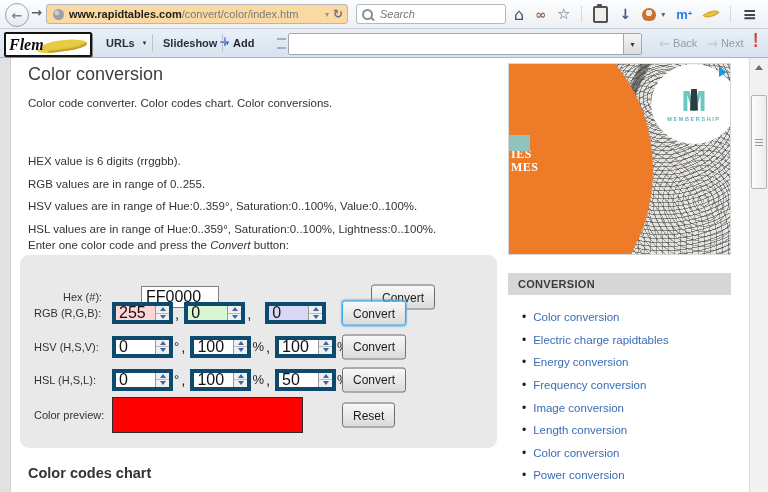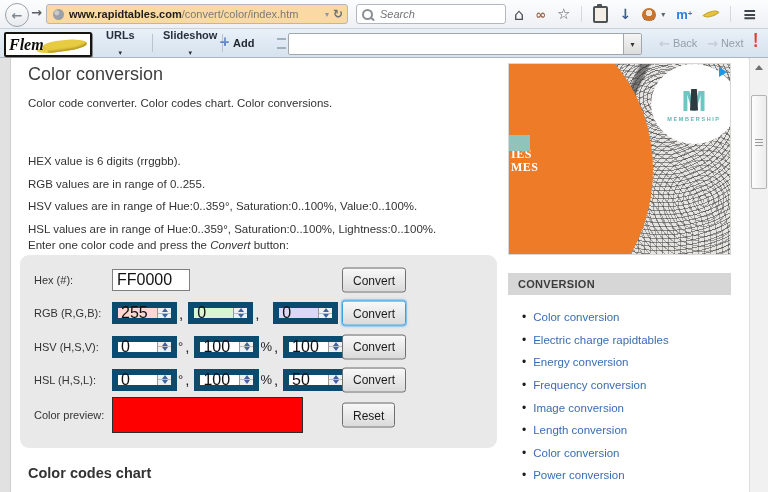--- a/index.html
+++ b/index.html
@@ -59,21 +59,21 @@
   .flembox{position:absolute;left:4px;top:3px;width:84px;height:21px;background:#fff;
            border:2px solid #15130f;border-radius:2px;box-shadow:1px 1px 0 #8b8b8b;
            display:flex;align-items:center;}
   .flemtext{font-family:"Liberation Serif",serif;font-style:italic;font-weight:bold;
             font-size:16px;color:#0e0d0b;margin-left:3px;z-index:2;}
   .slug{position:absolute;right:3px;top:6px;width:44px;height:11px;background:#e7cb42;
         border-radius:60% 90% 80% 40%;transform:rotate(-7deg);
         box-shadow:inset 0 -2px 2px #b99c22;}
   .slug:after{content:'';position:absolute;left:-7px;top:6px;width:12px;height:4px;
               background:#e7cb42;border-radius:50%;transform:rotate(14deg);}
-  .titem{font-size:11px;font-weight:bold;color:#27313c;display:flex;align-items:center;gap:8px;flex-direction:column;}
+  .titem{font-size:11px;font-weight:bold;color:#27313c;display:flex;align-items:center;gap:8px;}
   .tcaret{font-size:7px;color:#27313c;}
   .t-urls{position:absolute;left:106px;}
   .t-slideshow{position:absolute;left:163px;}
   .tsep{position:absolute;width:1px;height:18px;background:#b9c4cf;top:5px;}
   .plusicon{position:relative;width:9px;height:9px;margin-right:4px;}
   .plusicon:before{content:'';position:absolute;left:0;top:3.5px;width:9px;height:2.5px;
                    background:linear-gradient(#86a6dc,#567cc0);border-radius:1px;}
   .plusicon:after{content:'';position:absolute;left:3.5px;top:0;width:2.5px;height:9px;
                   background:linear-gradient(#86a6dc,#567cc0);border-radius:1px;}
   .t-add{position:absolute;left:220px;display:flex;}
@@ -104,29 +104,29 @@
   .pline{position:absolute;left:17px;font-size:11.5px;color:#333;}
   .pl0{top:97px;}.pl1{top:120px;}.pl2{top:142px;}.pl3{top:165px;}
   .penter{top:181px;}
   .penter i{font-style:italic;}
   .h2b{position:absolute;left:17px;top:407px;font-size:14.5px;font-weight:bold;color:#333;}
 
   
   .panel{position:absolute;left:9px;top:197px;width:477px;height:193px;background:#e9e9e9;
          border-radius:9px;}
   .frow{position:absolute;left:14px;display:flex;align-items:center;}
-  .fr-hex{top:13px;height:24px;}
+  .fr-hex{top:30px;height:24px;margin-left:29px;}
   .fr-rgb{top:46px;height:24px;}
   .fr-hsv{top:80px;height:23px;}
   .fr-hsl{top:113px;height:23px;}
   .fr-prev{top:141px;height:38px;}
   .flabel{width:78px;font-size:11px;color:#333;flex:0 0 auto;}
   .hexinput{width:72px;height:20px;border:1px solid #7f7f7f;background:#fff;font-size:16px;
             color:#111;padding:0 0 0 4px;display:flex;align-items:center;}
-  .num{display:inline-flex;height:22px;border:6px solid #0c4a6e;background:#fff;box-sizing:border-box;}
+  .num{display:inline-flex;height:22px;border:4px solid #0c4a6e;background:#fff;box-sizing:border-box;}
   .num .val{width:36px;font-size:16px;color:#111;padding-left:3px;display:flex;align-items:center;}
   .num .spin{width:13px;border-left:1px solid #9a9a9a;display:flex;flex-direction:column;background:#eef0f2;}
   .num .spin i{flex:1;display:flex;align-items:center;justify-content:center;}
   .num .spin i:first-child{border-bottom:1px solid #bcbcbc;}
   .num .spin i:before{content:'';border-left:3px solid transparent;border-right:3px solid transparent;}
   .num .spin i.u:before{border-bottom:4px solid #44639c;}
   .num .spin i.d:before{border-top:4px solid #44639c;}
   .comma{font-size:15px;color:#222;margin:0 5px 0 2px;}
   .comma.wide{margin-right:14px;}
   .unit{font-size:13px;color:#222;margin-left:1px;}

